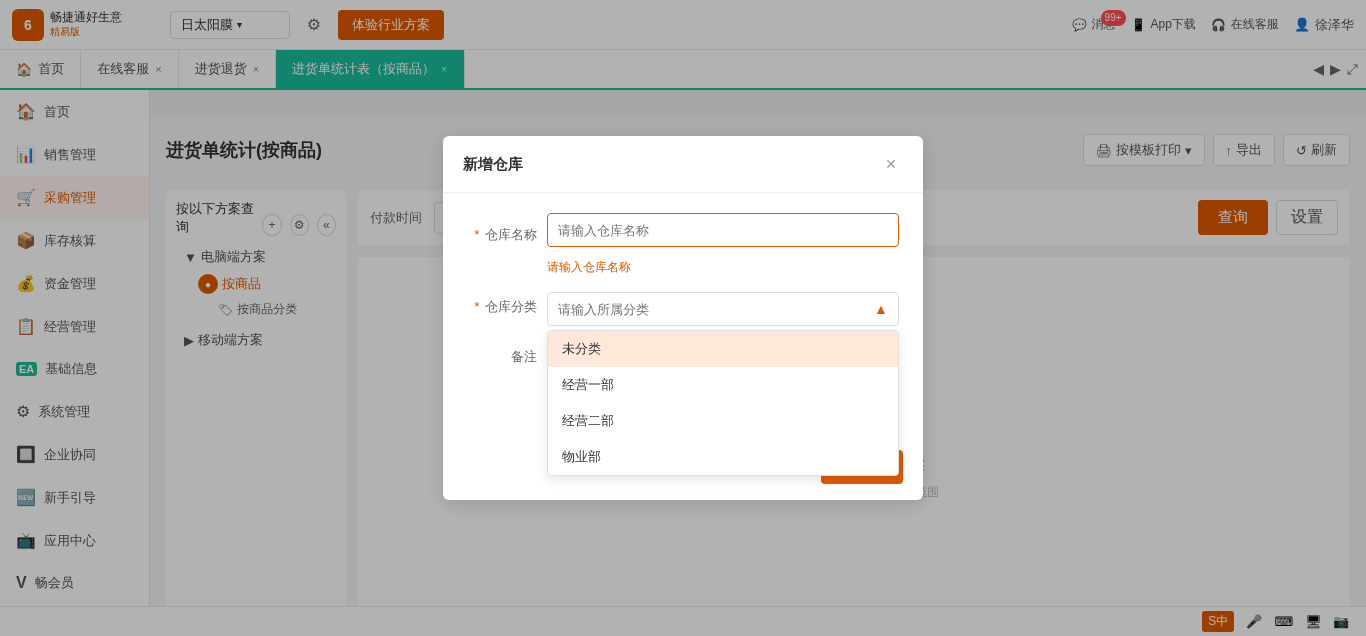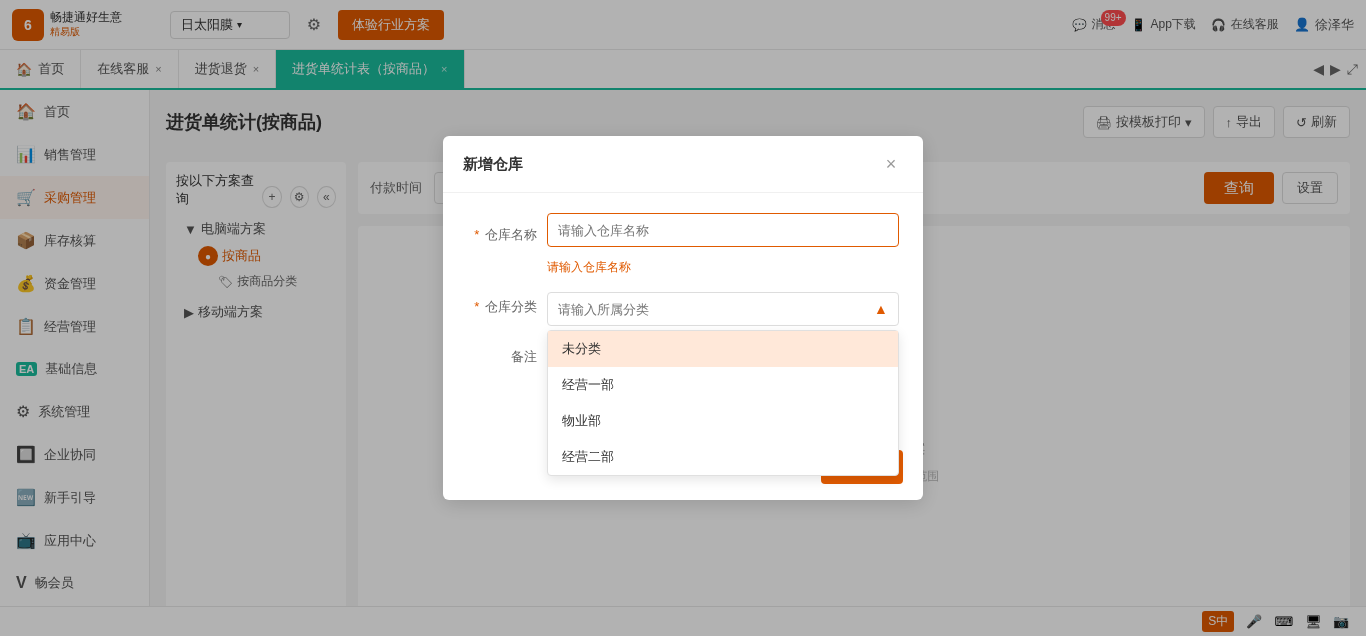--- a/index.html
+++ b/index.html
@@ -114,20 +114,21 @@
     .sidebar-item.active { background: #fff5f0; color: #e05a00; }
     .sidebar-icon { font-size: 16px; }
 
     
     .content-area {
       flex: 1;
       padding: 16px;
       background: #f5f5f5;
       overflow: hidden;
       position: relative;
+      margin-top: 28px;
     }
     .page-title {
       font-size: 18px; font-weight: bold; color: #333;
       margin-bottom: 12px;
     }
     .toolbar {
       display: flex; align-items: center; gap: 8px;
       margin-bottom: 12px; justify-content: flex-end;
     }
     .toolbar-btn {
@@ -176,21 +177,21 @@
       padding: 0 28px 0 8px; font-size: 13px; background: #fff;
       appearance: none; outline: none; min-width: 100px; cursor: pointer;
     }
     .query-btn {
       background: #e05a00; color: #fff; border: none;
       border-radius: 4px; padding: 6px 20px; cursor: pointer;
       font-size: 15px;
     }
     .settings-btn {
       border: 1px solid #ddd; background: #fff; color: #555;
-      border-radius: 4px; padding: 6px 14px; cursor: pointer; font-size: 13px;
+      border-radius: 4px; padding: 6px 14px; cursor: pointer; font-size: 16px;
     }
 
     
     .empty-state {
       display: flex; flex-direction: column; align-items: center;
       justify-content: center; padding: 40px; color: #999;
     }
     .empty-icon { font-size: 60px; margin-bottom: 12px; opacity: 0.3; }
     .empty-text { font-size: 13px; color: #999; margin-bottom: 6px; }
     .empty-hint { font-size: 12px; color: #bbb; }
@@ -537,22 +538,22 @@
         </span>
         <div class="category-input-wrap">
           <input class="category-input" type="text" placeholder="请输入所属分类" style="">
           <div class="category-toggle">
             <span>▲</span>
           </div>
           
           <div class="category-dropdown">
             <div class="dropdown-item highlighted">未分类</div>
             <div class="dropdown-item">经营一部</div>
+            <div class="dropdown-item">经营二部</div>
             <div class="dropdown-item">物业部</div>
-            <div class="dropdown-item">经营二部</div>
           </div>
         </div>
       </div>
 
       <div class="modal-form-row">
         <span class="modal-label">
           <span>备注</span>
         </span>
         <textarea class="modal-textarea" style=""></textarea>
       </div>

